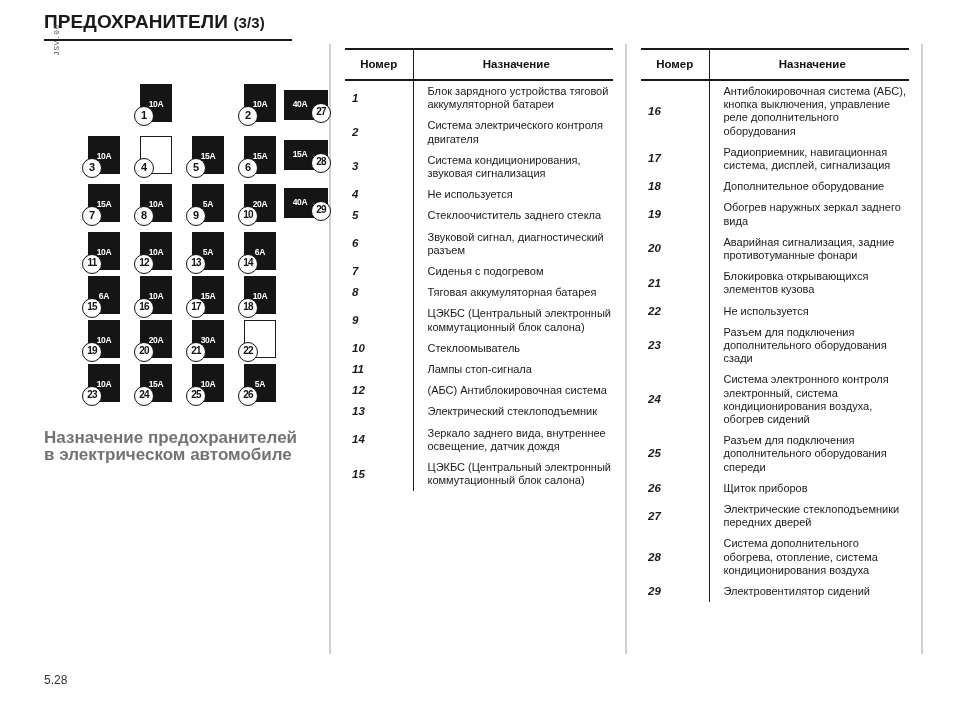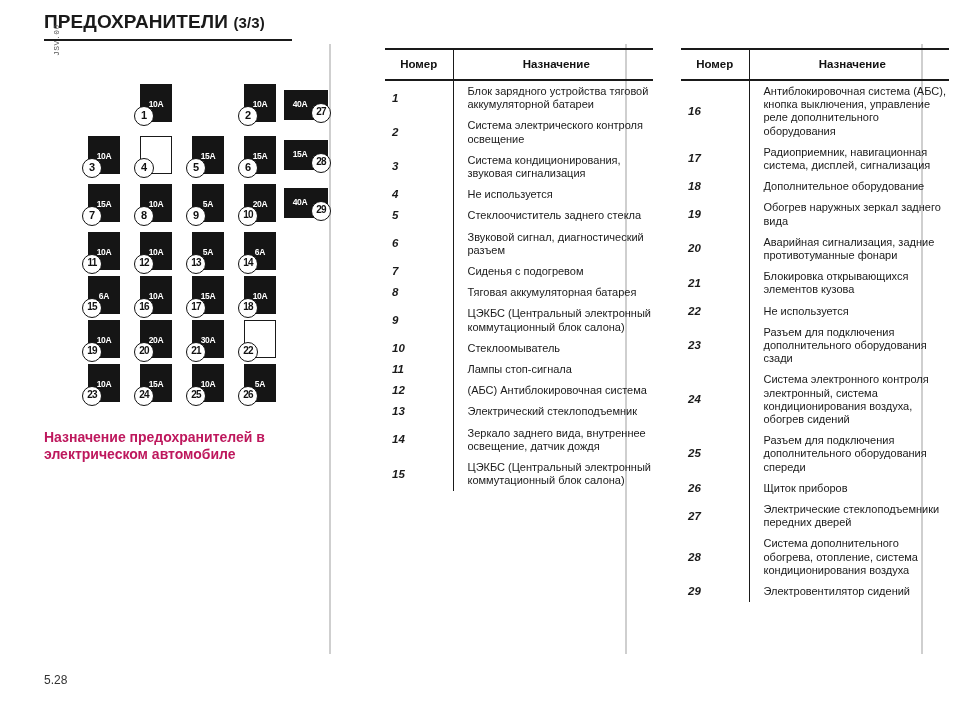--- a/index.html
+++ b/index.html
@@ -144,24 +144,24 @@
   }
 
   
   #notes {
     position: absolute;
     left: 4px;
     top: 381px;
     width: 262px;
   }
   #notes-title {
-    font-size: 14px;
+    font-size: 17px;
     font-weight: bold;
     line-height: 17px;
-    color: #be185d;
+    color: #737373;
     margin-bottom: 20px;
   }
   #notes-body {
     font-size: 11.5px;
     line-height: 15.5px;
     color: #222;
     text-align: justify;
   }
 
   
@@ -182,21 +182,20 @@
     top: 48px;
     width: 268px;
   }
   #table-1 { left: 345px; }
   #table-2 { left: 641px; }
 
   table.ft {
     border-collapse: collapse;
     width: 100%;
     table-layout: fixed;
-    margin-left: 40px;
   }
   table.ft col.c-num { width: 68px; }
   table.ft col.c-desc { width: auto; }
 
   table.ft thead th {
     font-size: 11.5px;
     font-weight: bold;
     color: #111;
     padding: 8px 0 9px 0;
     text-align: center;
@@ -435,21 +434,21 @@
         <th class="th-desc">Назначение</th>
       </tr>
     </thead>
     <tbody>
         <tr>
           <td class="td-num">1</td>
           <td class="td-desc">Блок зарядного устройства тяговой аккумуляторной батареи</td>
         </tr>
         <tr>
           <td class="td-num">2</td>
-          <td class="td-desc">Система электрического контроля освещение</td>
+          <td class="td-desc">Система электрического контроля двигателя</td>
         </tr>
         <tr>
           <td class="td-num">3</td>
           <td class="td-desc">Система кондиционирования, звуковая сигнализация</td>
         </tr>
         <tr>
           <td class="td-num">4</td>
           <td class="td-desc">Не используется</td>
         </tr>
         <tr>

